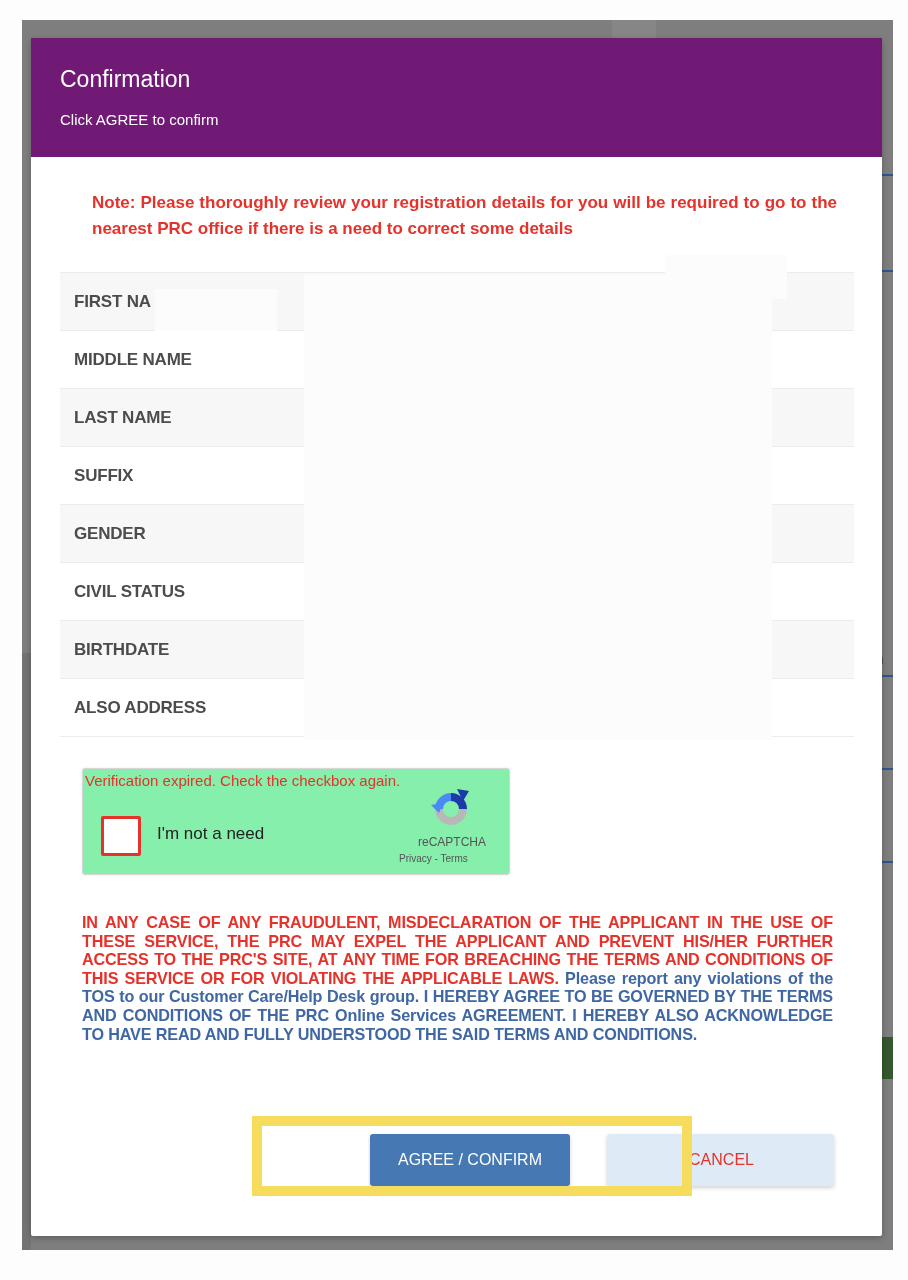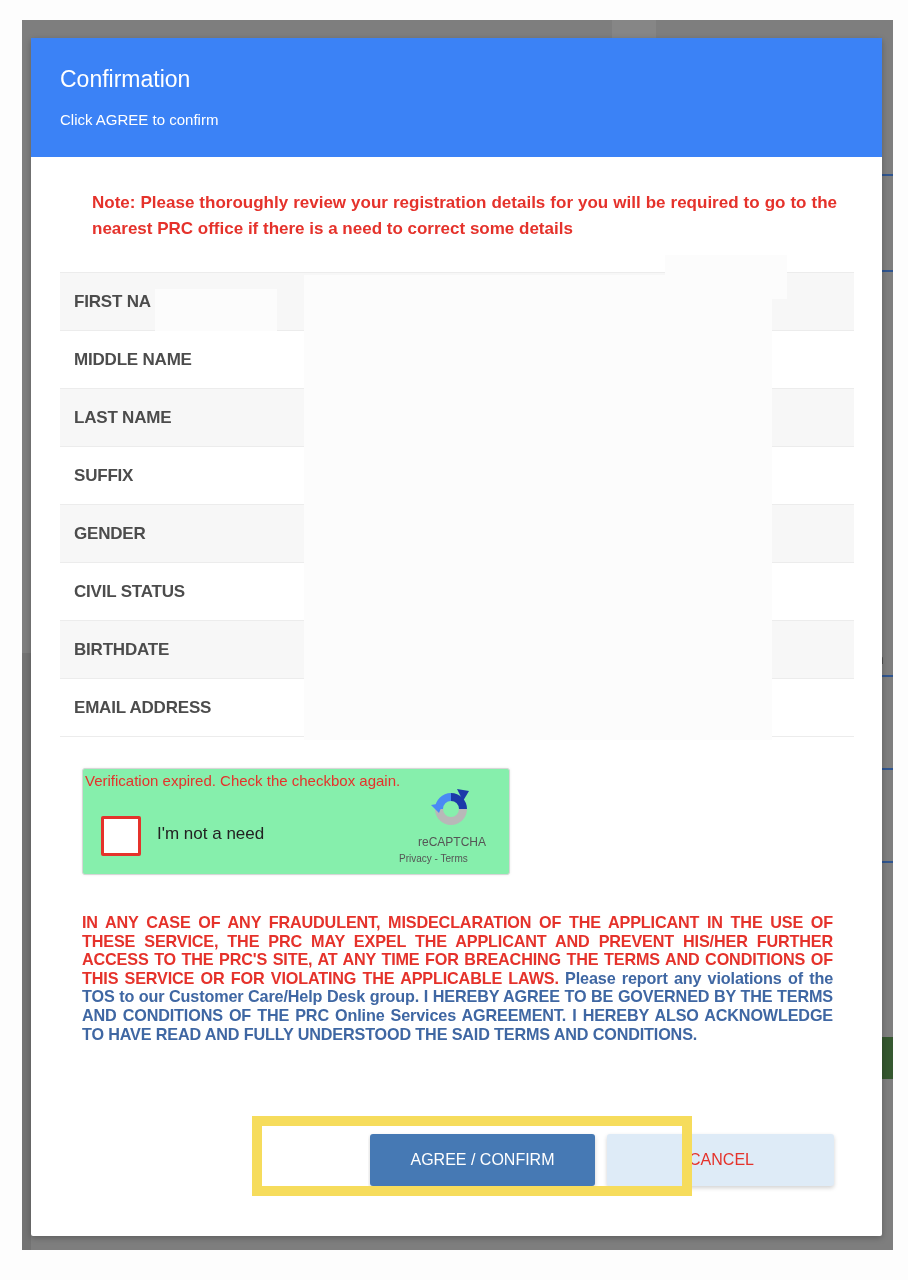--- a/index.html
+++ b/index.html
@@ -20,21 +20,21 @@
   .backdrop .bg-green { position: absolute; background: #35572f; }
   .backdrop .bg-dark { position: absolute; background: #737373; }
 
   .modal {
     position: absolute; left: 31px; top: 38px; width: 851px; height: 1198px;
     background: #ffffff; border-radius: 2px;
     box-shadow: 0 2px 6px rgba(0,0,0,0.25);
   }
   .modal-header {
     position: absolute; left: 0; top: 0; width: 851px; height: 119px;
-    background: #3b82f6; color: #fff;
+    background: #701a75; color: #fff;
   }
   .modal-title {
     position: absolute; left: 29px; top: 28px; font-size: 23px; font-weight: normal;
   }
   .modal-subtitle {
     position: absolute; left: 29px; top: 73px; font-size: 15px;
   }
   .note {
     position: absolute; left: 61px; top: 152px; width: 745px;
     color: #e5322b; font-weight: bold; font-size: 17px; line-height: 26px;
@@ -89,21 +89,21 @@
     text-align: justify; text-align-last: left; letter-spacing: -0.15px;
   }
   .disclaimer .warn { color: #e5322b; margin-top: 28px; }
   .disclaimer .info { color: #3f67a3; }
 
   .btn {
     position: absolute; top: 1096px; height: 52px; border: none; border-radius: 3px;
     font-family: "Liberation Sans", sans-serif; font-size: 16px; cursor: pointer;
     box-shadow: 0 2px 4px rgba(0,0,0,0.18);
   }
-  .btn-agree { left: 339px; width: 225px; background: #4679b4; color: #fff; }
+  .btn-agree { left: 339px; width: 200px; background: #4679b4; color: #fff; }
   .btn-cancel { left: 576px; width: 227px; background: #deebf7; color: #e5322b; }
 
   .highlight {
     position: absolute; left: 252px; top: 1116px; width: 420px; height: 60px;
     border: 10px solid #f6dc5c; background: transparent; pointer-events: none;
   }
   .highlight-fill {
     position: absolute; left: 262px; top: 1126px; width: 106px; height: 60px;
     background: #ffffff;
   }
@@ -156,21 +156,21 @@
     </div>
     <div class="row">
       <span class="label">CIVIL STATUS</span>
       <span class="value"></span>
     </div>
     <div class="row odd">
       <span class="label">BIRTHDATE</span>
       <span class="value"></span>
     </div>
     <div class="row">
-      <span class="label">EMAIL ADDRESS</span>
+      <span class="label">ALSO ADDRESS</span>
       <span class="value"></span>
     </div>
   </div>
 
   <div class="redact" style="left:273px;top:237px;width:468px;height:465px;"></div>
   <div class="redact" style="left:124px;top:251px;width:122px;height:42px;"></div>
   <div class="redact" style="left:634px;top:217px;width:122px;height:44px;"></div>
 
   <div class="captcha">
     <div class="captcha-error">Verification expired. Check the checkbox again.</div>

